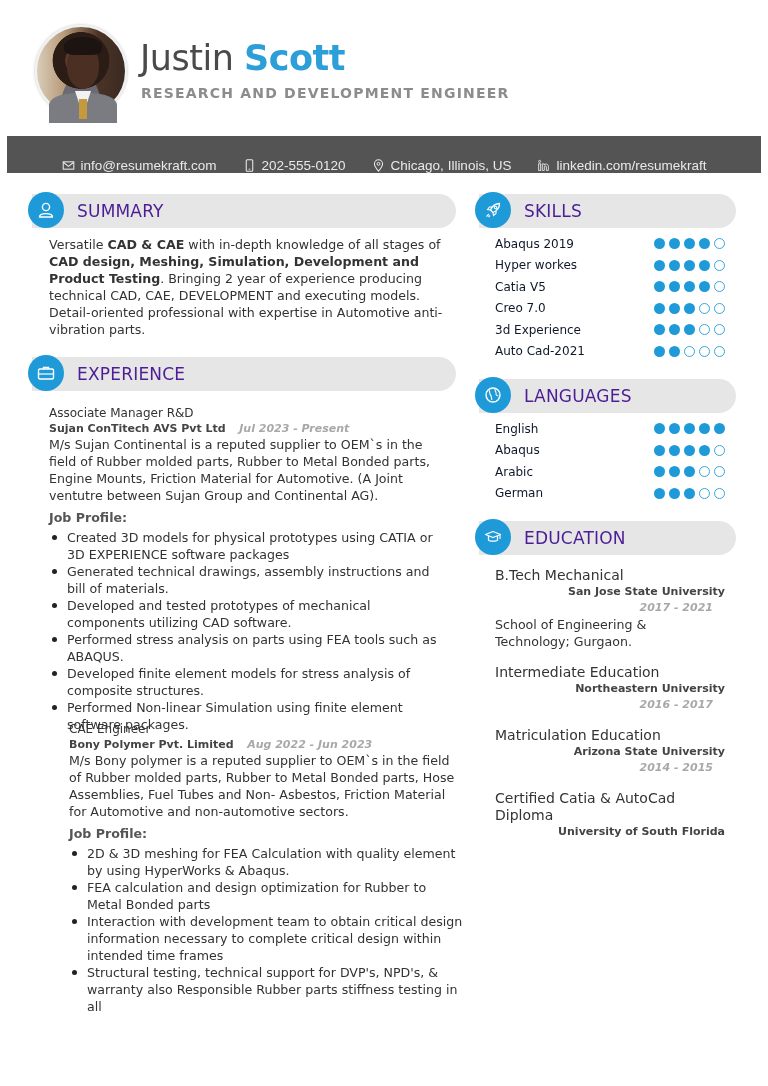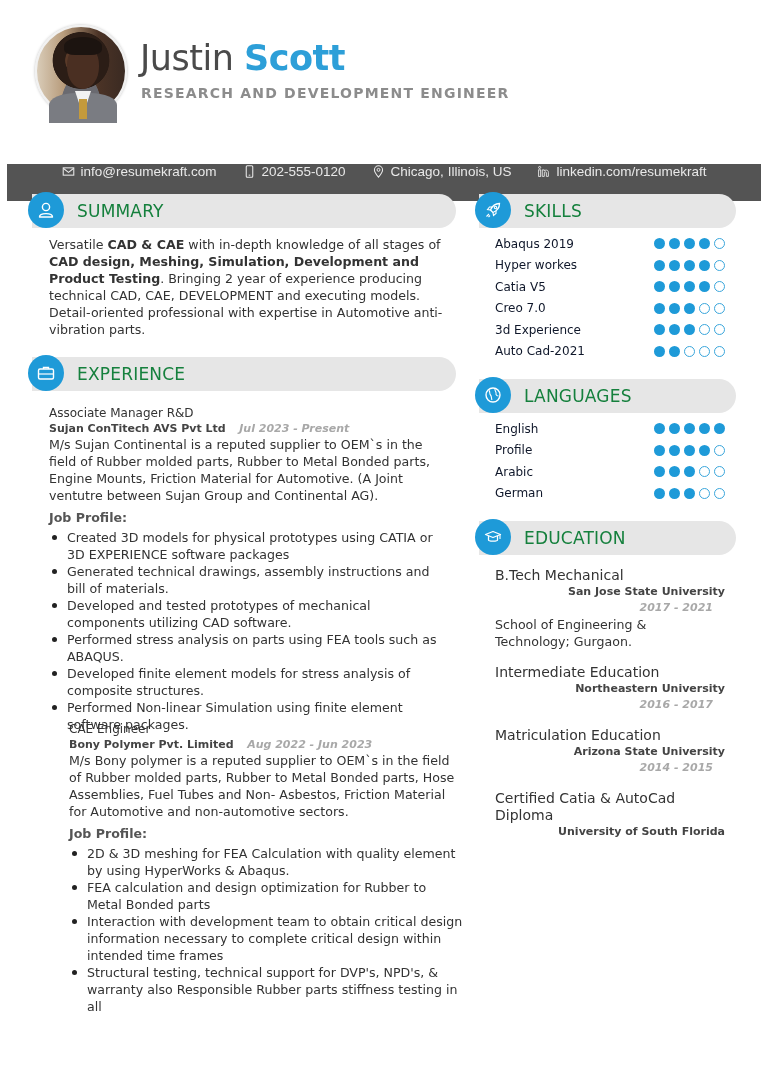--- a/index.html
+++ b/index.html
@@ -16,28 +16,28 @@
     .avatar .hair { position: absolute; left: 27px; top: 10px; width: 38px; height: 18px; border-radius: 50% 50% 30% 30%; background: #1c1410; }
     .avatar .suit { position: absolute; left: 12px; top: 66px; width: 68px; height: 30px; border-radius: 40% 40% 0 0; background: #7a7c82; }
     .avatar .shirt { position: absolute; left: 38px; top: 64px; width: 16px; height: 24px; background: #f2f2f2; clip-path: polygon(0 0, 100% 0, 50% 100%); }
     .avatar .tie { position: absolute; left: 42px; top: 72px; width: 8px; height: 20px; background: #c49a3c; }
 
     .name { position: absolute; left: 140px; top: 38px; font-size: 35px; line-height: 40px; font-family: "DejaVu Sans", sans-serif; font-weight: 300; letter-spacing: -0.5px; }
     .name .first { color: #4a4a4a; font-weight: normal; }
     .name .last { color: #2d9fd8; font-weight: bold; }
     .role { position: absolute; left: 141px; top: 85px; font-size: 14px; letter-spacing: 1.2px; color: #8c8c8c; font-weight: bold; }
 
-    .contact-bar { position: absolute; left: 7px; top: 136px; width: 754px; height: 37px; background: #545454; display: flex; align-items: flex-start; justify-content: center; gap: 26px; margin-top: 28px; }
+    .contact-bar { position: absolute; left: 7px; top: 136px; width: 754px; height: 37px; background: #545454; display: flex; align-items: flex-end; justify-content: center; gap: 26px; }
     .contact-item { display: flex; align-items: center; gap: 6px; color: #e9e9e9; font-family: "Liberation Sans", sans-serif; font-size: 13.5px; }
     .contact-item svg { width: 13px; height: 13px; }
 
     .section-head { position: absolute; height: 34px; background: #e6e6e6; border-radius: 0 17px 17px 0; }
     .section-head .badge { position: absolute; left: -4px; top: -2px; width: 36px; height: 36px; border-radius: 50%; background: #1e9ad8; display: flex; align-items: center; justify-content: center; }
     .section-head .badge svg { width: 20px; height: 20px; }
-    .section-head .title { position: absolute; left: 45px; top: 7px; font-size: 17px; color: #15803d; letter-spacing: 0.2px; }
+    .section-head .title { position: absolute; left: 45px; top: 7px; font-size: 17px; color: #4c1d95; letter-spacing: 0.2px; }
 
     .left { position: absolute; left: 49px; width: 395px; }
     p.txt { font-size: 12.6px; line-height: 17px; color: #333; }
     .b { font-weight: bold; text-align: right; }
     .job-title { font-size: 12px; line-height: 18px; color: #333; }
     .company-line { font-size: 11px; line-height: 14px; }
     .company { font-weight: bold; color: #444; }
     .dates { font-style: italic; color: #a8a8a8; font-weight: bold; margin-left: 10px; }
     .profile-label { font-size: 12.6px; font-weight: bold; color: #555; margin-top: 5px; line-height: 17px; }
     ul.bul { list-style: none; margin-top: 3px; }
@@ -254,21 +254,21 @@
       <span class="lbl">English</span>
       <span class="dots">
         <span class="dot"></span>
         <span class="dot"></span>
         <span class="dot"></span>
         <span class="dot"></span>
         <span class="dot"></span>
       </span>
     </div>
     <div class="rating-row">
-      <span class="lbl">Profile</span>
+      <span class="lbl">Abaqus</span>
       <span class="dots">
         <span class="dot"></span>
         <span class="dot"></span>
         <span class="dot"></span>
         <span class="dot"></span>
         <span class="dot empty"></span>
       </span>
     </div>
     <div class="rating-row">
       <span class="lbl">Arabic</span>

